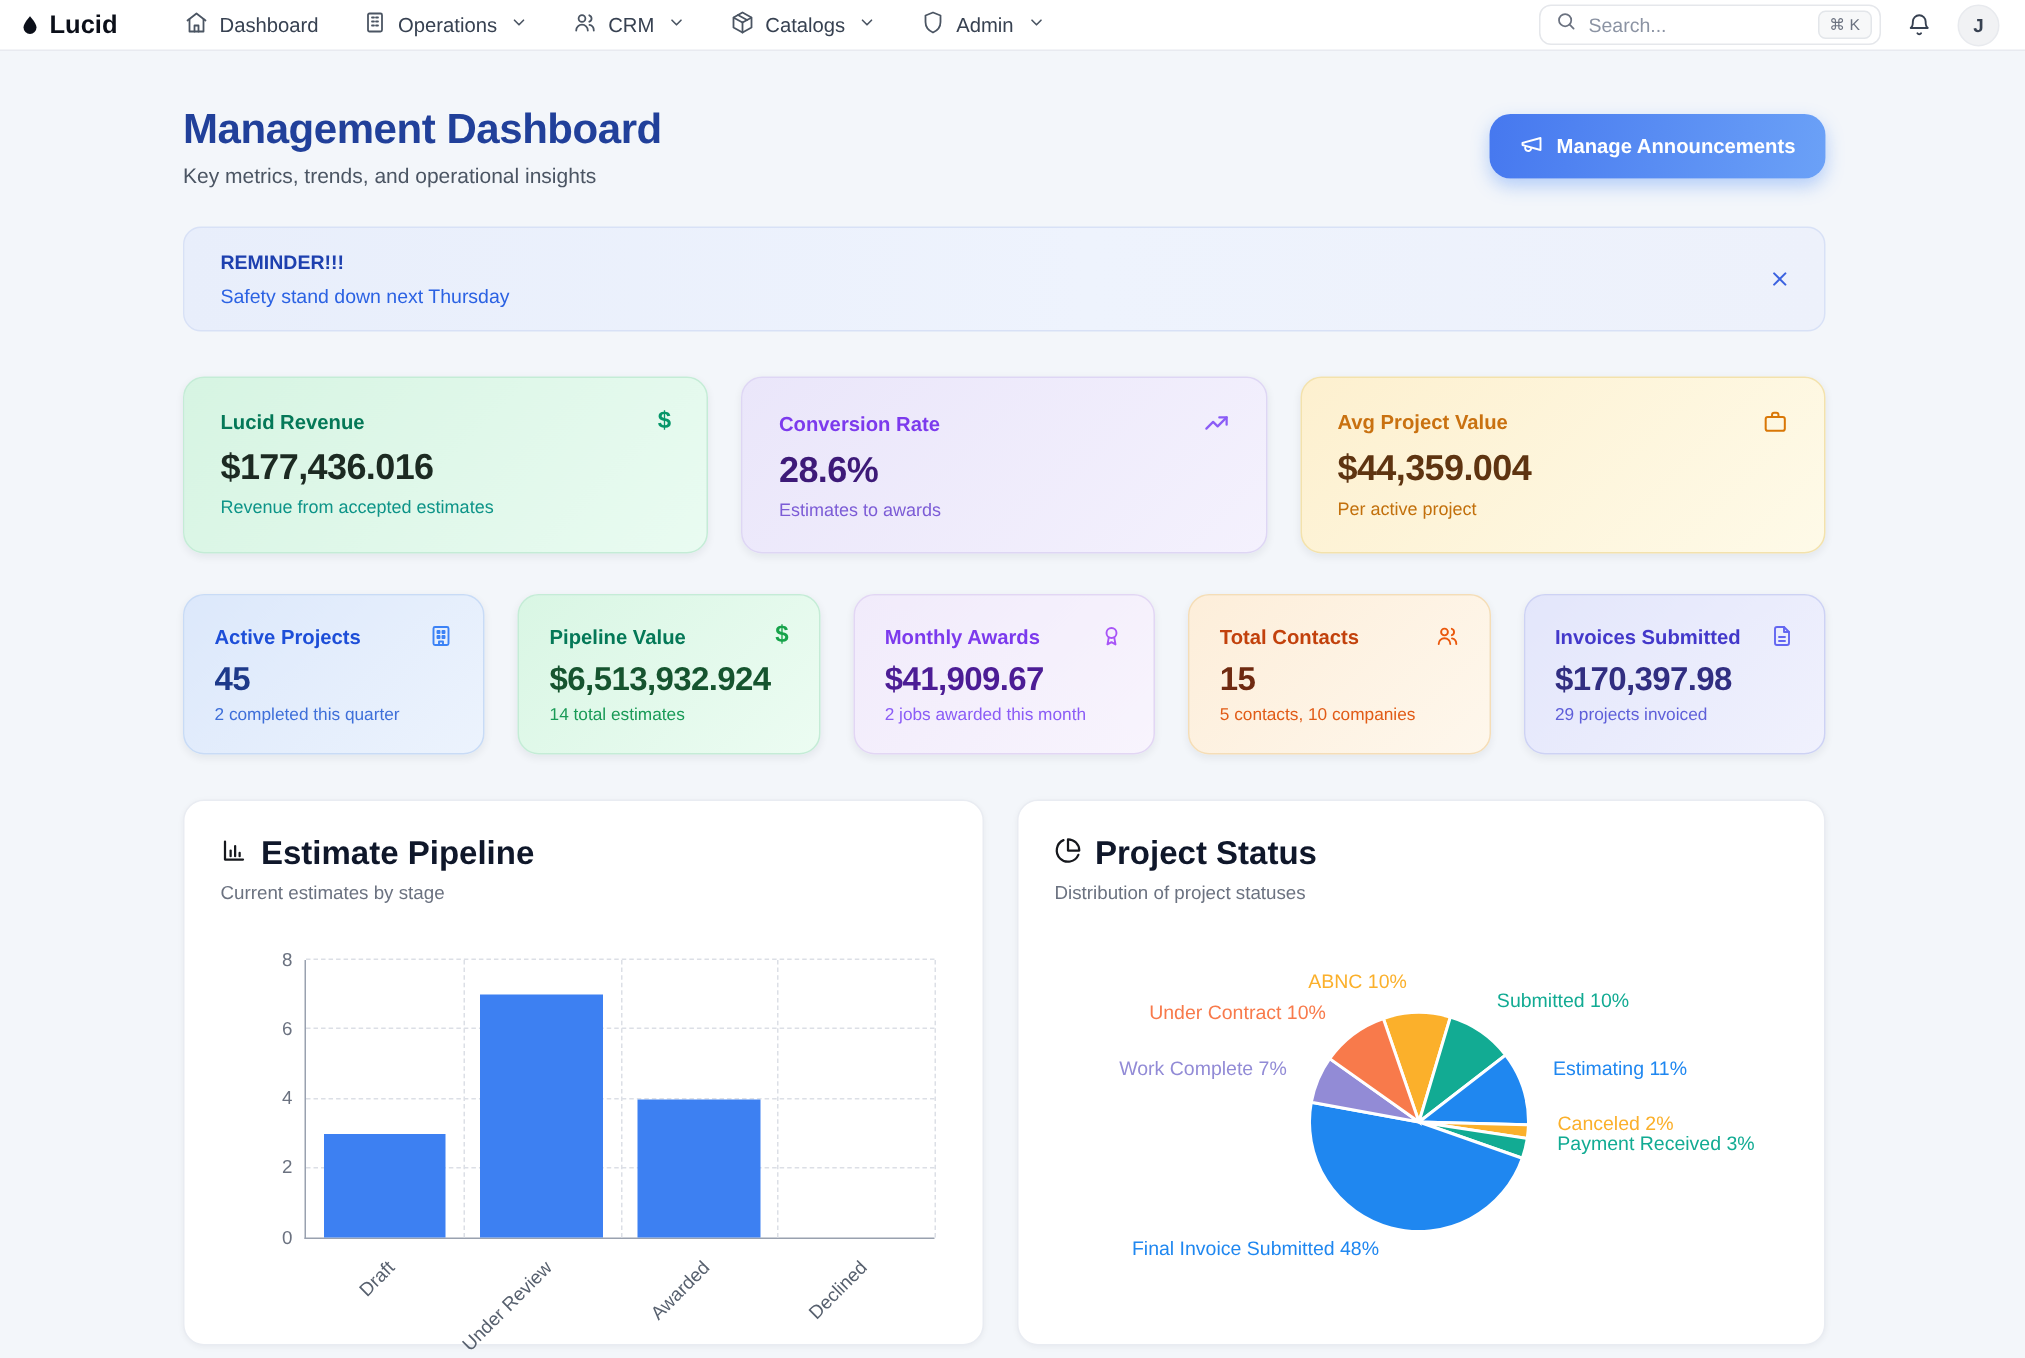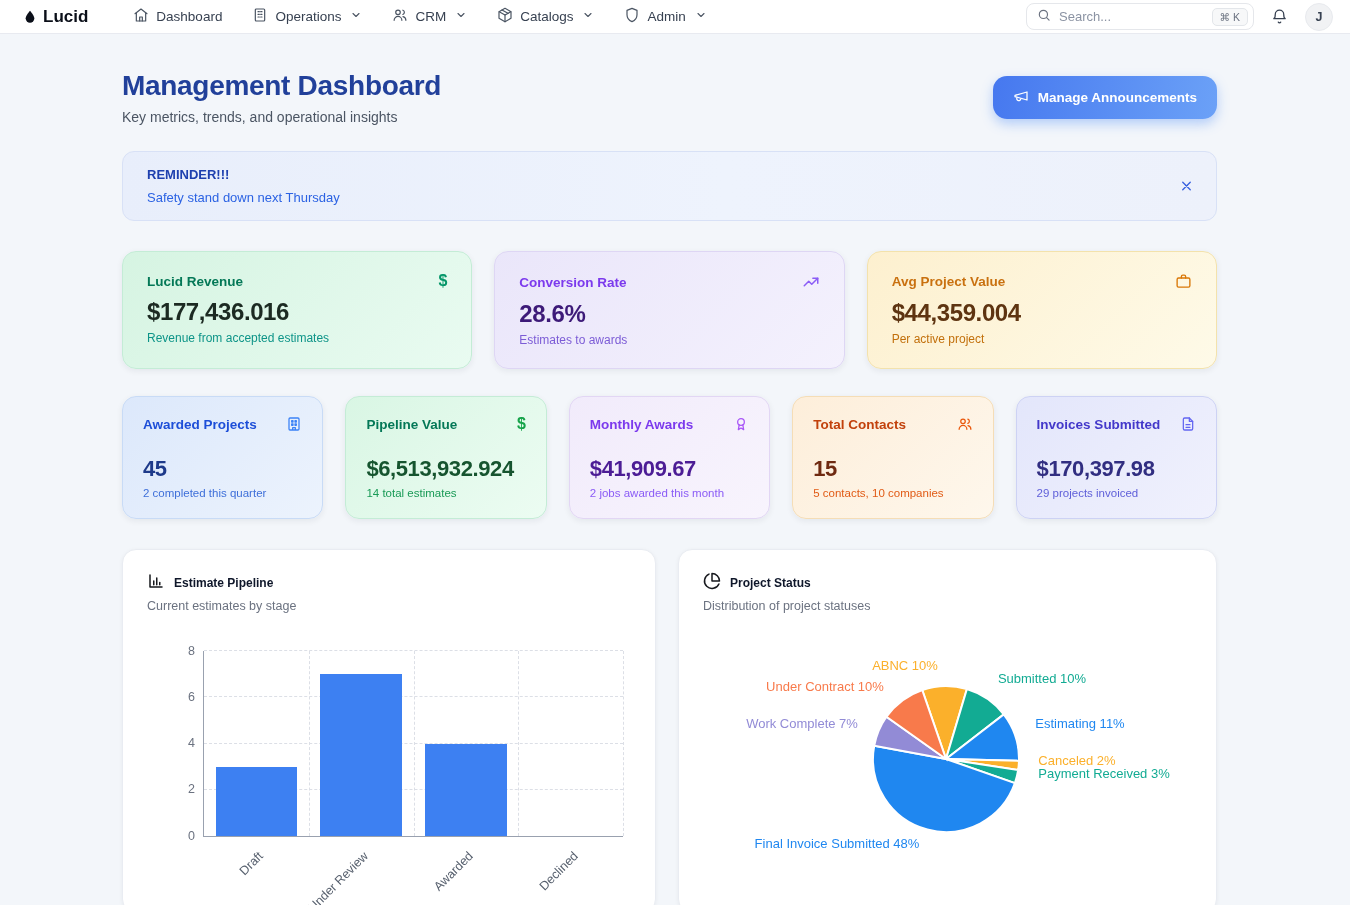--- a/index.html
+++ b/index.html
@@ -1,20 +1,20 @@
 <!DOCTYPE html>
 <html><head>
 <meta charset="utf-8">
 <style>
   * { box-sizing: border-box; margin: 0; padding: 0; }
   html,body { width: 1350px; height: 905px; overflow: hidden; }
   body { background:#f3f6fa; font-family:"Liberation Sans", sans-serif; color:#111827; }
 
   
-  .topnav{ height:34px; background:#fff; border-bottom:1px solid #e8eaf0; display:flex; align-items:center; padding:0 17px 0 22px; }
+  .topnav{ height:34px; background:#fff; border-bottom:1px solid #e8eaf0; display:flex; align-items:center; padding:0 17px 0 12px; }
   .brand{ display:flex; align-items:center; gap:5px; font-weight:800; font-size:17px; color:#0b0f19; margin-right:45px; cursor:pointer;}
   .brand svg{ display:block; }
   .nav-items{ display:flex; align-items:center; gap:30px; }
   .nav-item{ display:flex; align-items:center; gap:7px; font-size:13.5px; color:#374151; cursor:pointer; white-space:nowrap;}
   .nav-item svg{ color:#4b5563; flex:none;}
   .chev{ color:#6b7280; margin-left:2px;}
   .nav-right{ margin-left:auto; display:flex; align-items:center; gap:17px;}
   .searchbox{ display:flex; align-items:center; gap:8px; width:228px; height:27px; border:1px solid #e5e7eb; border-radius:8px; background:#fff; padding:0 5px 0 10px;}
   .searchbox svg{ color:#6b7280; flex:none;}
   .searchbox input{ border:none; outline:none; flex:1; min-width:0; font-size:13px; color:#374151; background:transparent; font-family:inherit;}
@@ -40,21 +40,21 @@
   .primary-grid{ display:grid; grid-template-columns:repeat(3,1fr); gap:22px; margin-top:30px;}
   .secondary-grid{ display:grid; grid-template-columns:repeat(5,1fr); gap:22px; margin-top:27px;}
   .stat-card{ border-radius:14px; padding:21px 24px; box-shadow:0 2px 6px rgba(15,23,42,.07);}
   .stat-top{ display:flex; justify-content:space-between; align-items:center;}
   .stat-title{ font-size:13.5px; font-weight:700;}
   .stat-value{ font-size:24px; font-weight:800; margin-top:9px; letter-spacing:-0.4px;}
   .stat-sub{ font-size:12px; margin-top:5px;}
   .stat-icon{ display:flex;}
   .dollar{ font-size:16px; font-weight:700; line-height:1;}
   .stat-card.small{ padding:19px 20px;}
-  .small .stat-value{ font-size:22px; margin-top:24px;}
+  .small .stat-value{ font-size:22px; margin-top:8px;}
   .small .stat-sub{ font-size:11.5px;}
 
   .card-green{ background:linear-gradient(135deg,#d6f4e2,#e9fbf1); border:1px solid #c4ecd6;}
   .card-green .stat-title{ color:#047857;} .card-green .stat-icon{ color:#059669;}
   .card-green .stat-value{ color:#1c2a22;} .card-green .stat-sub{ color:#0d9488;}
   .card-green2{ background:linear-gradient(135deg,#d9f6e4,#ecfcf2); border:1px solid #c4ecd6;}
   .card-green2 .stat-title{ color:#047857;} .card-green2 .stat-icon{ color:#16a34a;}
   .card-green2 .stat-value{ color:#16542f;} .card-green2 .stat-sub{ color:#199a56;}
   .card-purple{ background:linear-gradient(135deg,#eae6fa,#f4f1fd); border:1px solid #ded6f4;}
   .card-purple .stat-title{ color:#7c3aed;} .card-purple .stat-icon{ color:#8b5cf6;}
@@ -71,21 +71,21 @@
   .card-orange{ background:linear-gradient(135deg,#fdeeda,#fef7ec); border:1px solid #f5ddb6;}
   .card-orange .stat-title{ color:#c2410c;} .card-orange .stat-icon{ color:#ea580c;}
   .card-orange .stat-value{ color:#6f2a11;} .card-orange .stat-sub{ color:#e15b16;}
   .card-indigo{ background:linear-gradient(135deg,#e3e6fb,#f0f1fd); border:1px solid #cdd2f4;}
   .card-indigo .stat-title{ color:#4338ca;} .card-indigo .stat-icon{ color:#6366f1;}
   .card-indigo .stat-value{ color:#312e81;} .card-indigo .stat-sub{ color:#5f5fd9;}
 
   
   .charts-grid{ display:grid; grid-template-columns:1fr 1fr; gap:22px; margin-top:30px;}
   .chart-card{ background:#fff; border:1px solid #e9ecf2; border-radius:14px; padding:22px 24px; height:364px; box-shadow:0 1px 4px rgba(15,23,42,.05);}
-  .chart-title{ display:flex; align-items:center; gap:9px; font-size:12px; font-weight:700; color:#0f172a;}
+  .chart-title{ display:flex; align-items:center; gap:9px; font-size:22px; font-weight:700; color:#0f172a;}
   .chart-title svg{ color:#16181d;}
   .chart-sub{ font-size:12.5px; color:#6b7280; margin-top:6px;}
   .bar-chart-area{ position:relative; height:288px; margin-top:12px;}
   .bar-plot{ position:absolute; left:56px; right:8px; top:26px; height:186px; border-left:1px solid #99a1af; border-bottom:1px solid #99a1af;}
   .ytick{ position:absolute; right:calc(100% + 9px); transform:translateY(50%); font-size:12.5px; color:#6b7280; line-height:1;}
   .hgrid{ position:absolute; left:0; right:0; border-top:1px dashed #dcdfe6; height:0;}
   .vgrid{ position:absolute; top:0; bottom:0; border-left:1px dashed #dcdfe6; width:0;}
   .bar{ position:absolute; bottom:0;}
   .xtick{ position:absolute; top:calc(100% + 13px); transform:translate(-100%,0) rotate(-45deg); transform-origin:100% 0; font-size:12.5px; color:#57606e; white-space:nowrap;}
   .pie-chart-area{ position:relative; height:288px; margin-top:8px;}
@@ -234,21 +234,21 @@
           </span>
       </div>
       <div class="stat-value">$44,359.004</div>
       <div class="stat-sub">Per active project</div>
     </div>
   </section>
 
   <section class="secondary-grid">
     <div class="stat-card small card-blue">
       <div class="stat-top">
-        <span class="stat-title">Awarded Projects</span>
+        <span class="stat-title">Active Projects</span>
         <span class="stat-icon">
             <svg width="16" height="16" viewBox="0 0 24 24" fill="none" stroke="currentColor" stroke-width="1.9" stroke-linejoin="round">
               <rect x="4.5" y="3" width="15" height="18" rx="1.5"></rect>
               <path d="M8.5 7h2v2h-2zM13.5 7h2v2h-2zM8.5 12h2v2h-2zM13.5 12h2v2h-2z"></path>
               <path d="M10 21v-3.5h4V21"></path>
             </svg>
           </span>
       </div>
       <div class="stat-value">45</div>
       <div class="stat-sub">2 completed this quarter</div>

